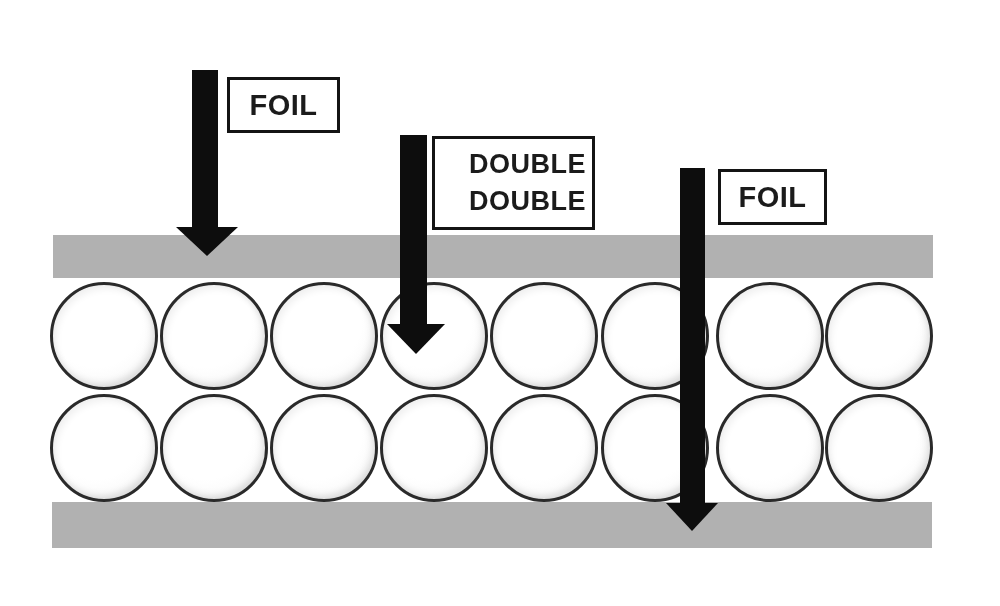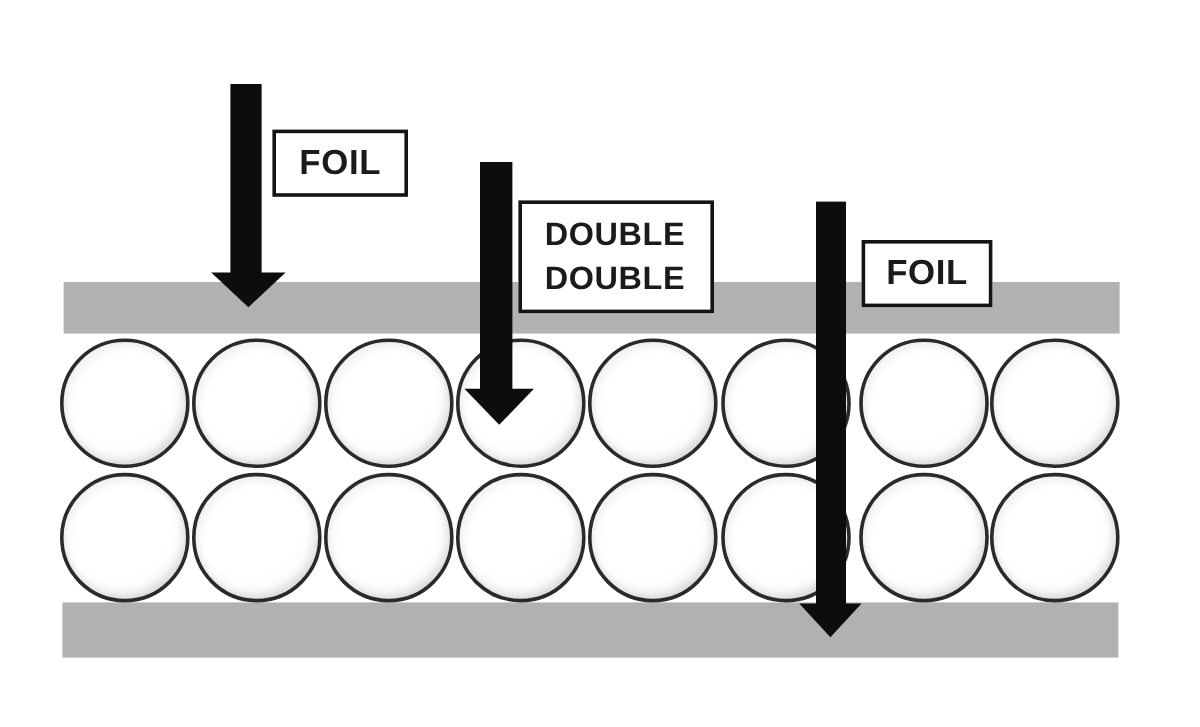--- a/index.html
+++ b/index.html
@@ -68,33 +68,32 @@
     position: absolute;
     background: #ffffff;
     border: 3px solid var(--label-border);
     display: flex;
     align-items: center;
     justify-content: center;
     font-weight: bold;
     color: #1b1b1b;
     z-index: 4;
     letter-spacing: 0.5px;
-    margin-top: 31px;
   }
   .label-foil-top {
     left: 227px; top: 77px; width: 113px; height: 56px;
     font-size: 29px;
   }
   .label-double-bubble {
     left: 432px; top: 136px; width: 163px; height: 94px;
     font-size: 27px;
     flex-direction: column;
     align-items: flex-start;
     justify-content: center;
-    padding-left: 19px;
+    padding-left: 34px;
     line-height: 37px;
   }
   .label-foil-right {
     left: 718px; top: 169px; width: 109px; height: 56px;
     font-size: 29px;
   }
 </style>
 </head>
 <body>
 

